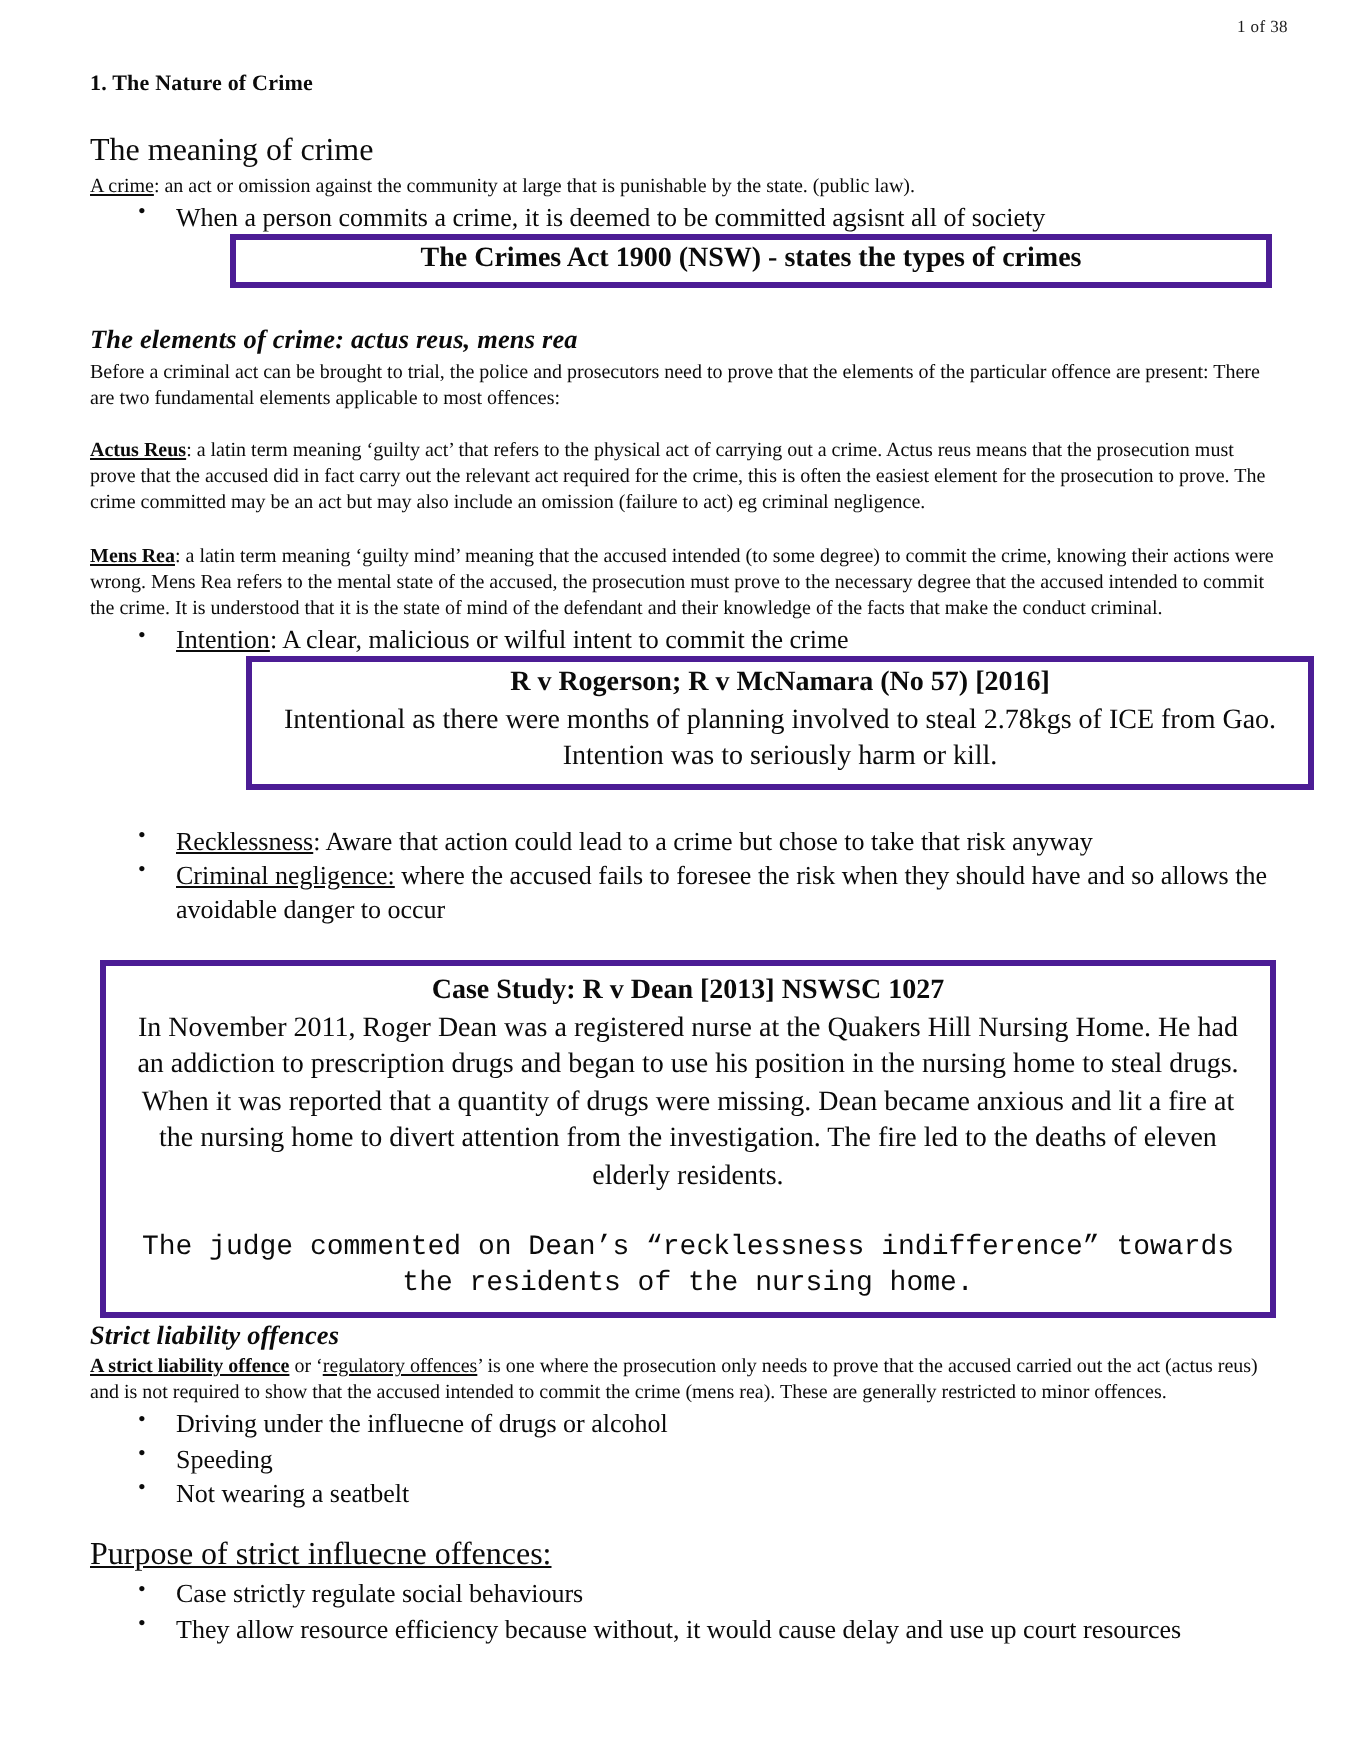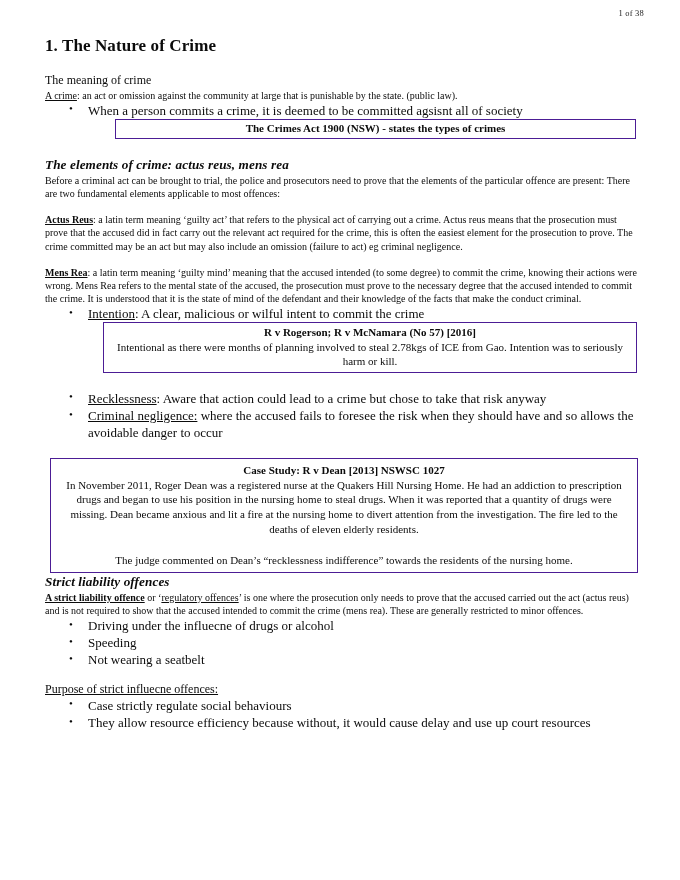--- a/index.html
+++ b/index.html
@@ -33,29 +33,29 @@
   }
 
   .content {
     position: absolute;
     left: 45px;
     top: 36px;
     width: 592px;
   }
 
   h1.doc-title {
-    font-size: 17px;
+    font-size: 11px;
     font-weight: bold;
     margin: 0 0 17px 0;
     letter-spacing: 0.1px;
     line-height: 1.2;
   }
 
   .sec-head-plain {
-    font-size: 12px;
+    font-size: 16px;
     line-height: 1.28;
     margin: 0;
   }
 
   .sec-head-italic {
     font-size: 13.2px;
     font-weight: bold;
     font-style: italic;
     margin: 0 0 1px 0;
     line-height: 1.3;
@@ -88,47 +88,48 @@
   }
   ul.bul > li::before {
     content: "\2022";
     position: absolute;
     left: 24px;
     top: -0.5px;
     font-size: 11px;
   }
 
   .callout {
-    border: 1px solid #4c1d95;
+    border: 3px solid #4c1d95;
     box-sizing: border-box;
     text-align: center;
-    font-size: 11px;
+    font-size: 14px;
     line-height: 1.32;
     padding: 2px 6px 3px 6px;
   }
   .callout .title {
     font-weight: bold;
   }
   .callout.act {
     width: 521px;
     margin-left: 70px;
     padding: 1px 6px 2px 6px;
   }
   .callout.rogerson {
     width: 534px;
-    margin-left: 58px;
+    margin-left: 78px;
     padding: 2px 8px 3px 8px;
   }
   .callout.casestudy {
     width: 588px;
     margin-left: 5px;
     padding: 4px 10px 4px 10px;
   }
   .callout.casestudy .judge {
     margin-top: 17px;
+    font-family: Liberation Mono, monospace;
   }
 </style>
 </head>
 <body>
 
 <div class="page">
 
   <div class="page-header">1 of 38</div>
 
   <div class="content">

